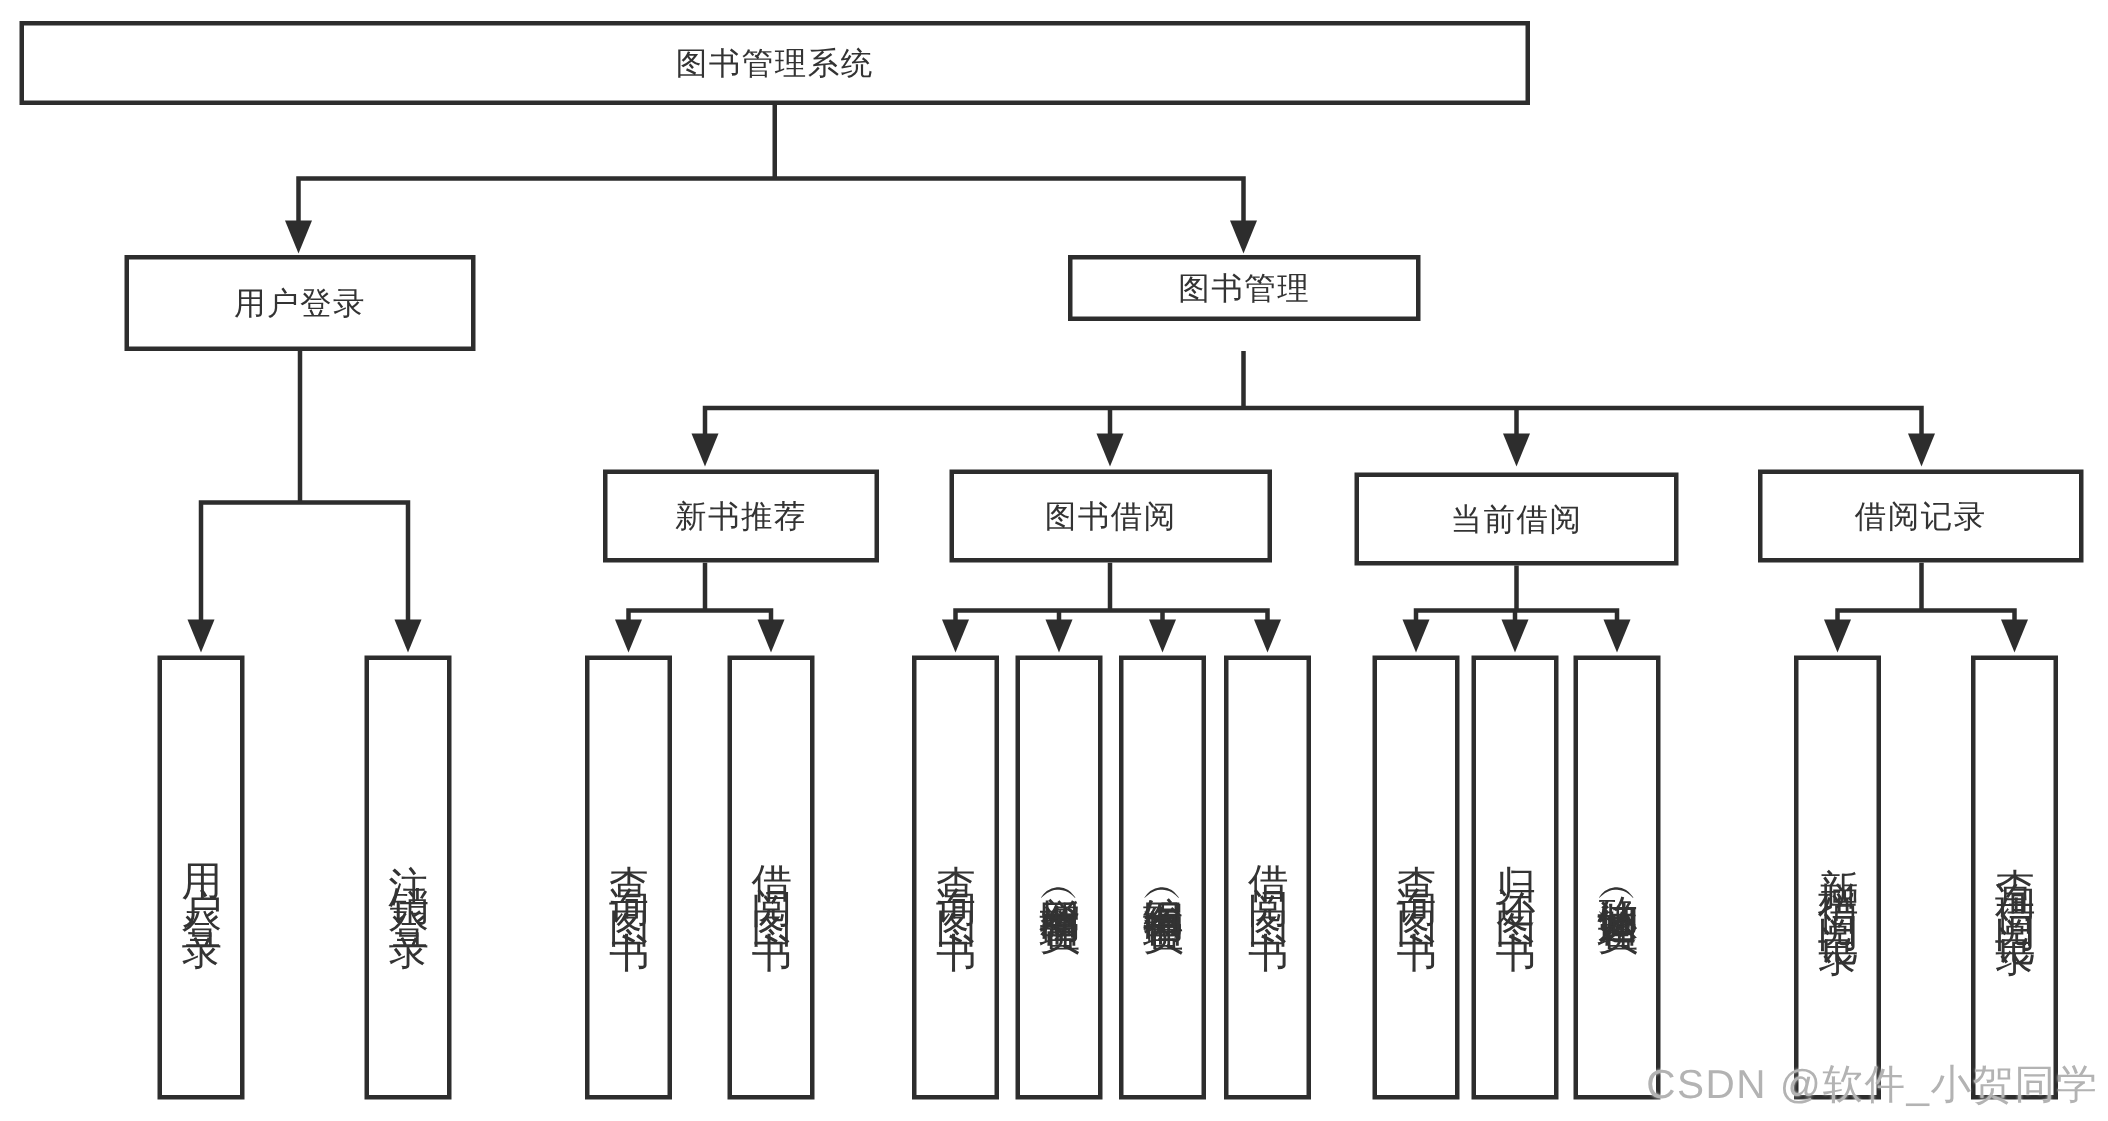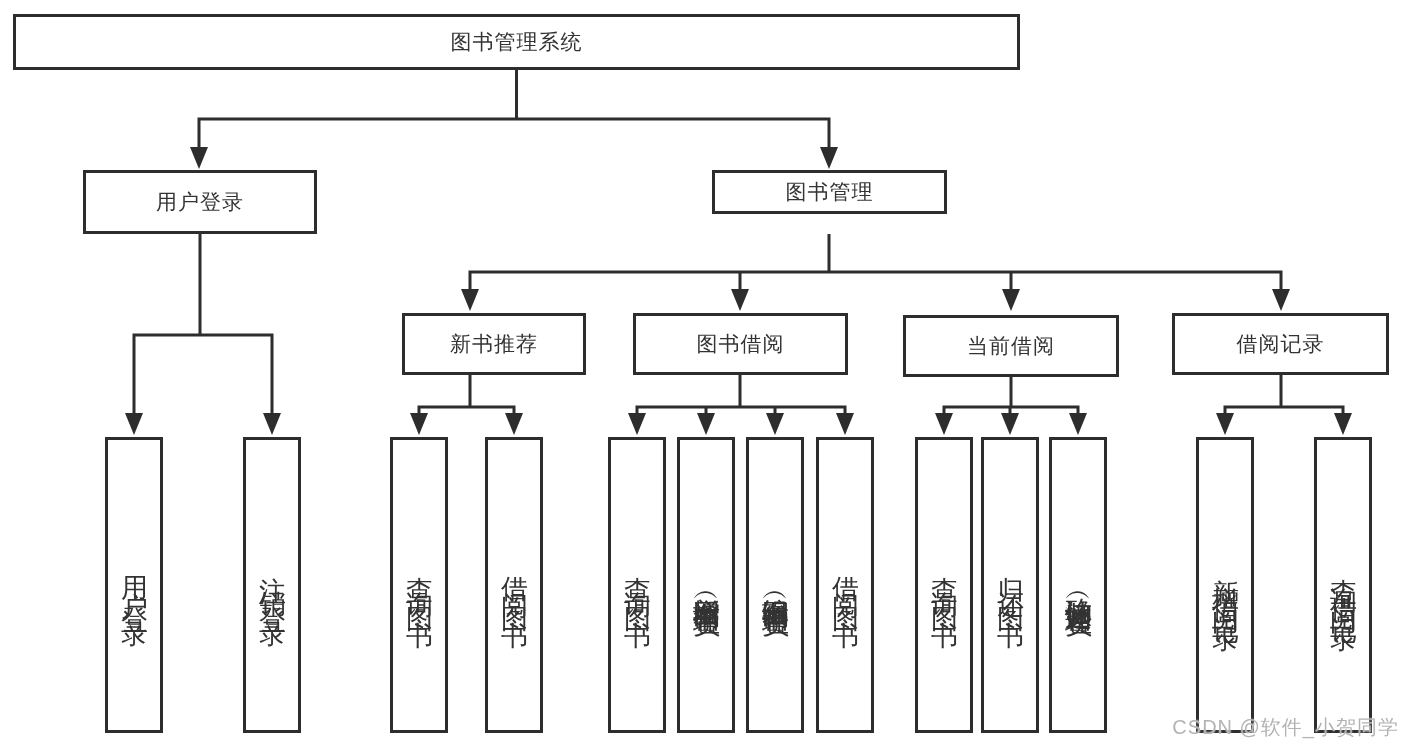--- a/index.html
+++ b/index.html
@@ -45,21 +45,21 @@
     writing-mode: vertical-rl;
     text-orientation: mixed;
     white-space: nowrap;
     line-height: 1;
   }
 
   .watermark {
     position: absolute;
     right: 6px;
     bottom: 6px;
-    font-size: 20px;
+    font-size: 27px;
     color: var(--watermark);
     text-shadow: 0 0 2px rgba(255,255,255,0.9);
     letter-spacing: 1px;
   }
 </style>
 </head>
 <body>
 
 <div class="canvas">
 

